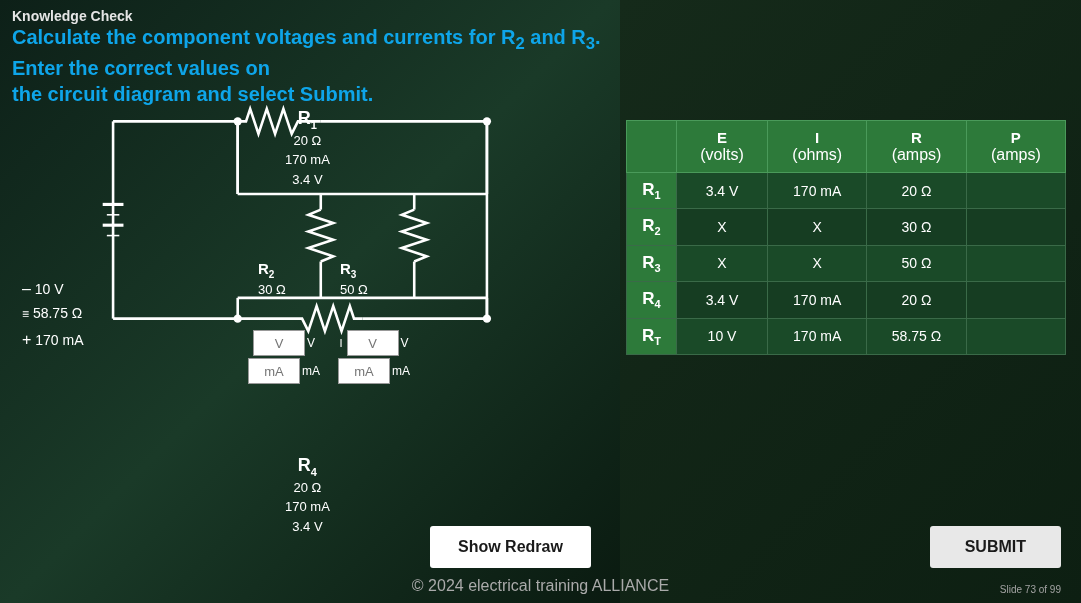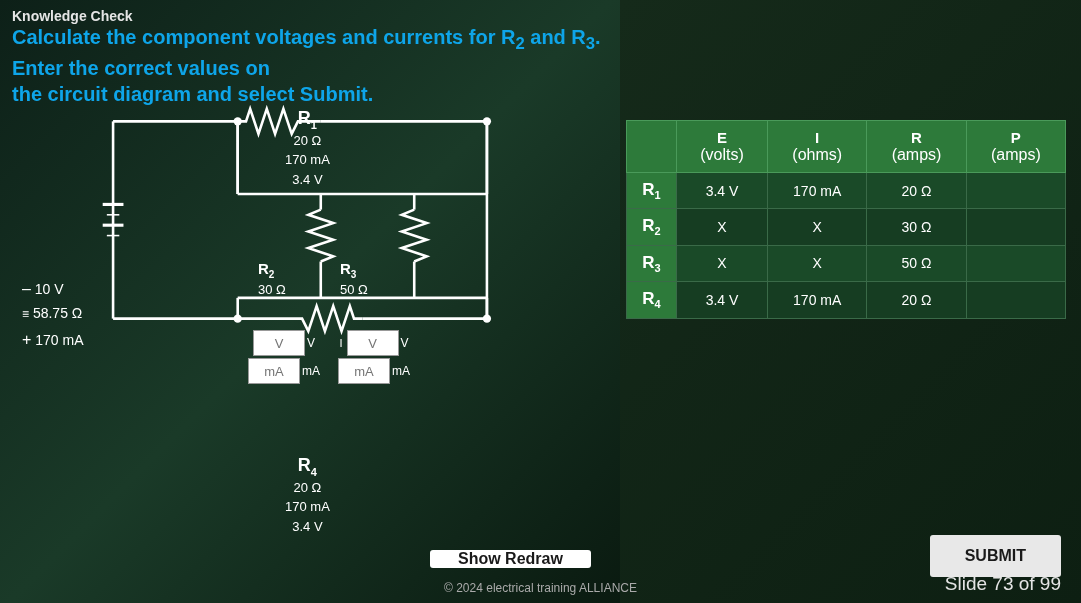--- a/index.html
+++ b/index.html
@@ -119,59 +119,59 @@
     }
 
     
     .show-redraw-btn {
       position: absolute;
       bottom: 35px;
       left: 430px;
       background: white;
       color: #1a1a1a;
       border: none;
-      padding: 0 28px;
+      padding: 12px 28px;
       font-size: 16px;
       font-weight: bold;
       cursor: pointer;
       border-radius: 3px;
     }
 
     
     .submit-btn {
       position: absolute;
-      bottom: 26px;
+      bottom: 35px;
       right: 20px;
       background: #e8e8e8;
       color: #1a1a1a;
       border: none;
       padding: 12px 35px;
       font-size: 16px;
       font-weight: bold;
       cursor: pointer;
       border-radius: 3px;
     }
 
     
     .footer {
       position: absolute;
       bottom: 8px;
       left: 50%;
       transform: translateX(-50%);
-      font-size: 12px;
+      font-size: 16px;
       color: #aaaaaa;
       white-space: nowrap;
     }
 
     .slide-info {
       position: absolute;
       bottom: 8px;
       right: 20px;
-      font-size: 19px;
-      color: #e5e5e5;
+      font-size: 10px;
+      color: #a3a3a3;
     }
   </style>
 </head>
 <body>
 
 <div class="circuit-bg"></div>
 <div class="right-bg"></div>
 
 <div class="header">
   <div class="knowledge-check">Knowledge Check</div>
@@ -326,20 +326,27 @@
         <td>50 Ω</td>
         <td></td>
       </tr>
       <tr>
         <td>R<sub>4</sub></td>
         <td>3.4 V</td>
         <td>170 mA</td>
         <td>20 Ω</td>
         <td></td>
       </tr>
+      <tr>
+        <td>R<sub>T</sub></td>
+        <td>10 V</td>
+        <td>170 mA</td>
+        <td>58.75 Ω</td>
+        <td></td>
+      </tr>
     </tbody>
   </table>
 </div>
 
 <button class="show-redraw-btn">Show Redraw</button>
 
 <button class="submit-btn">SUBMIT</button>
 
 <div class="footer">© 2024 electrical training ALLIANCE</div>
 <div class="slide-info">Slide 73 of 99</div>

